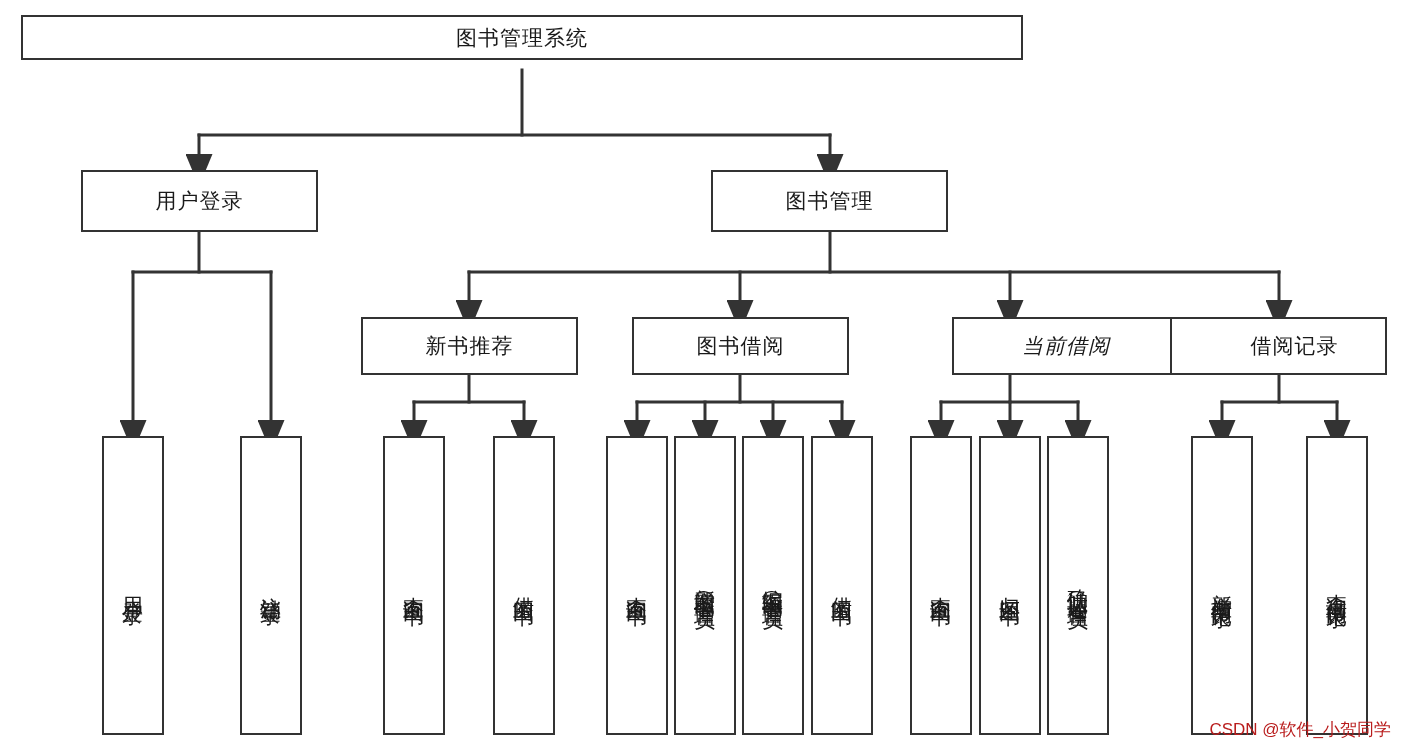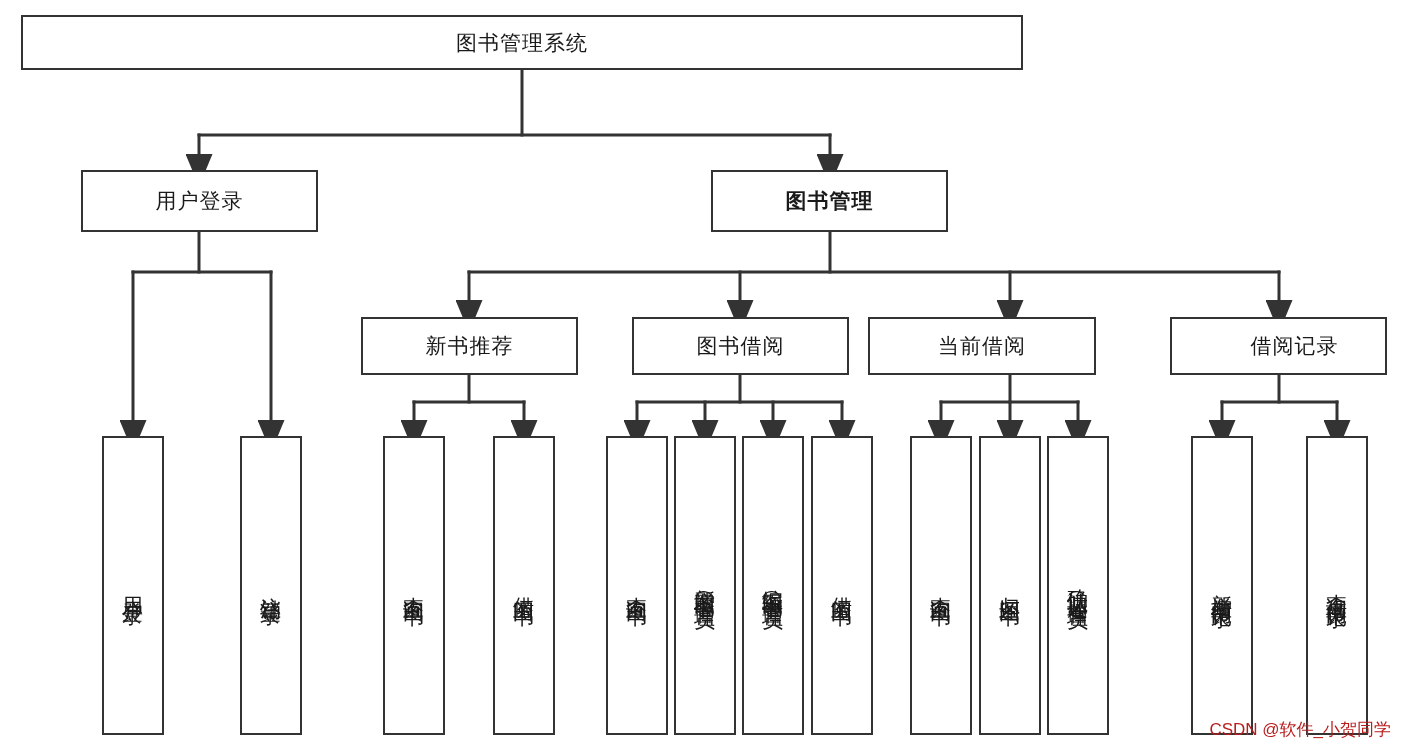--- a/index.html
+++ b/index.html
@@ -118,38 +118,38 @@
       <path d="M 1010 402 L 1010 420" marker-end="url(#arrowdn)"></path>
       <path d="M 1078 402 L 1078 420" marker-end="url(#arrowdn)"></path>
 
       <path d="M 1279 375 L 1279 402"></path>
       <path d="M 1222 402 L 1337 402"></path>
       <path d="M 1222 402 L 1222 420" marker-end="url(#arrowdn)"></path>
       <path d="M 1337 402 L 1337 420" marker-end="url(#arrowdn)"></path>
     </g>
   </svg>
 
-  <div class="node horiz" style="left:21px; top:15px; width:1002px; height:55px;">
+  <div class="node horiz" style="left:21px; top:15px; width:1002px; height:45px;">
     <span class="txt">图书管理系统</span>
   </div>
 
   <div class="node horiz" style="left:81px; top:170px; width:237px; height:62px;">
     <span class="txt">用户登录</span>
   </div>
-  <div class="node horiz" style="left:711px; top:170px; width:237px; height:62px;font-weight:bold;">
+  <div class="node horiz" style="left:711px; top:170px; width:237px; height:62px;">
     <span class="txt">图书管理</span>
   </div>
 
   <div class="node horiz" style="left:632px; top:317px; width:217px; height:58px;">
     <span class="txt">图书借阅</span>
   </div>
   <div class="node horiz" style="left:361px; top:317px; width:217px; height:58px;">
     <span class="txt">新书推荐</span>
   </div>
-  <div class="node horiz" style="left:868px; top:317px; width:228px; height:58px;">
+  <div class="node horiz" style="left:952px; top:317px; width:228px; height:58px;font-style:italic;">
     <span class="txt">当前借阅</span>
   </div>
   <div class="node horiz" style="left:1170px; top:317px; width:217px; height:58px;padding-left:32px;">
     <span class="txt">借阅记录</span>
   </div>
 
   <div class="node vert" style="left:102px; top:436px; width:62px; height:299px;">
     <span class="txt">用户登录</span>
   </div>
   <div class="node vert" style="left:240px; top:436px; width:62px; height:299px;">

